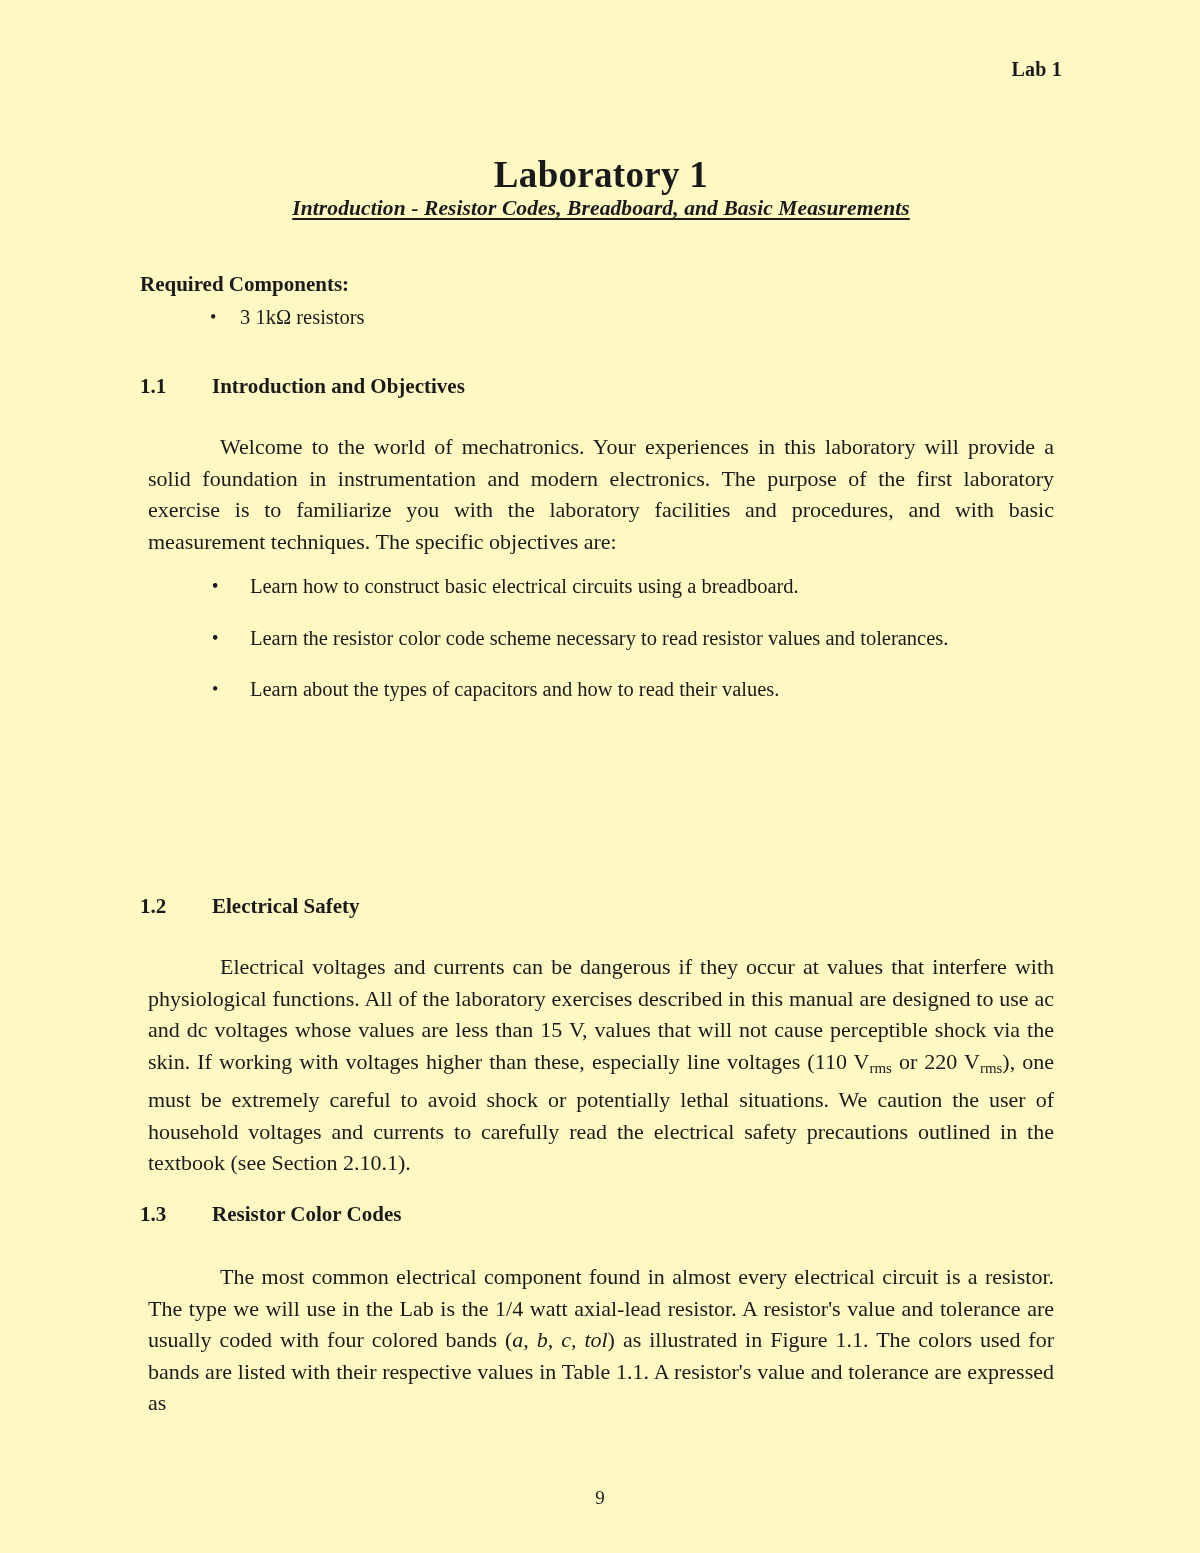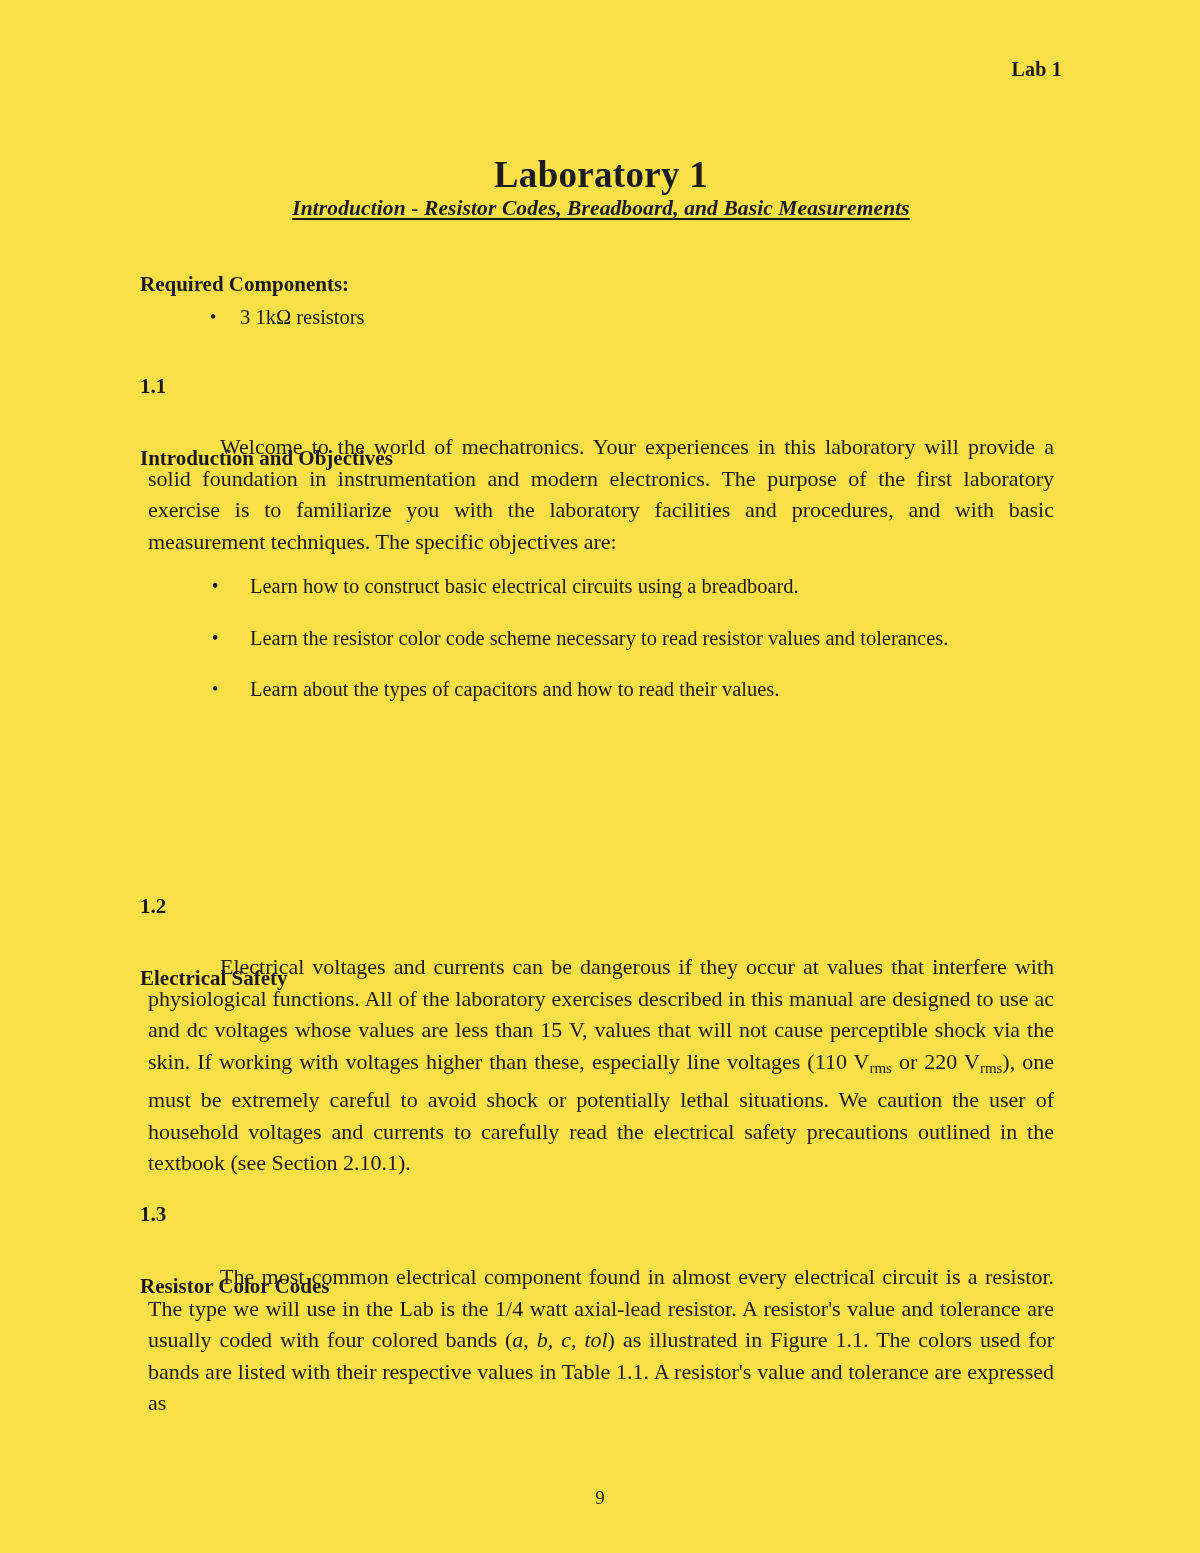--- a/index.html
+++ b/index.html
@@ -4,21 +4,21 @@
 <style>
   html, body {
     margin: 0;
     padding: 0;
     background: #ffffff;
   }
   .page {
     position: relative;
     width: 1200px;
     height: 1553px;
-    background: #fde047;
+    background: #fef9c3;
     font-family: "Liberation Serif", "DejaVu Serif", serif;
     color: #1a1a1a;
     box-sizing: border-box;
     overflow: hidden;
   }
 
   
   .running-header {
     position: absolute;
     top: 58px;
@@ -64,21 +64,20 @@
 
   .label-bold {
     font-weight: bold;
     font-size: 21px;
   }
 
   .section-heading {
     font-weight: bold;
     font-size: 21px;
     display: flex;
-    flex-direction: column;
   }
   .section-heading .sec-num {
     width: 72px;
     flex: 0 0 72px;
   }
   .section-heading .sec-title {
     flex: 1 1 auto;
   }
 
   p.para {

